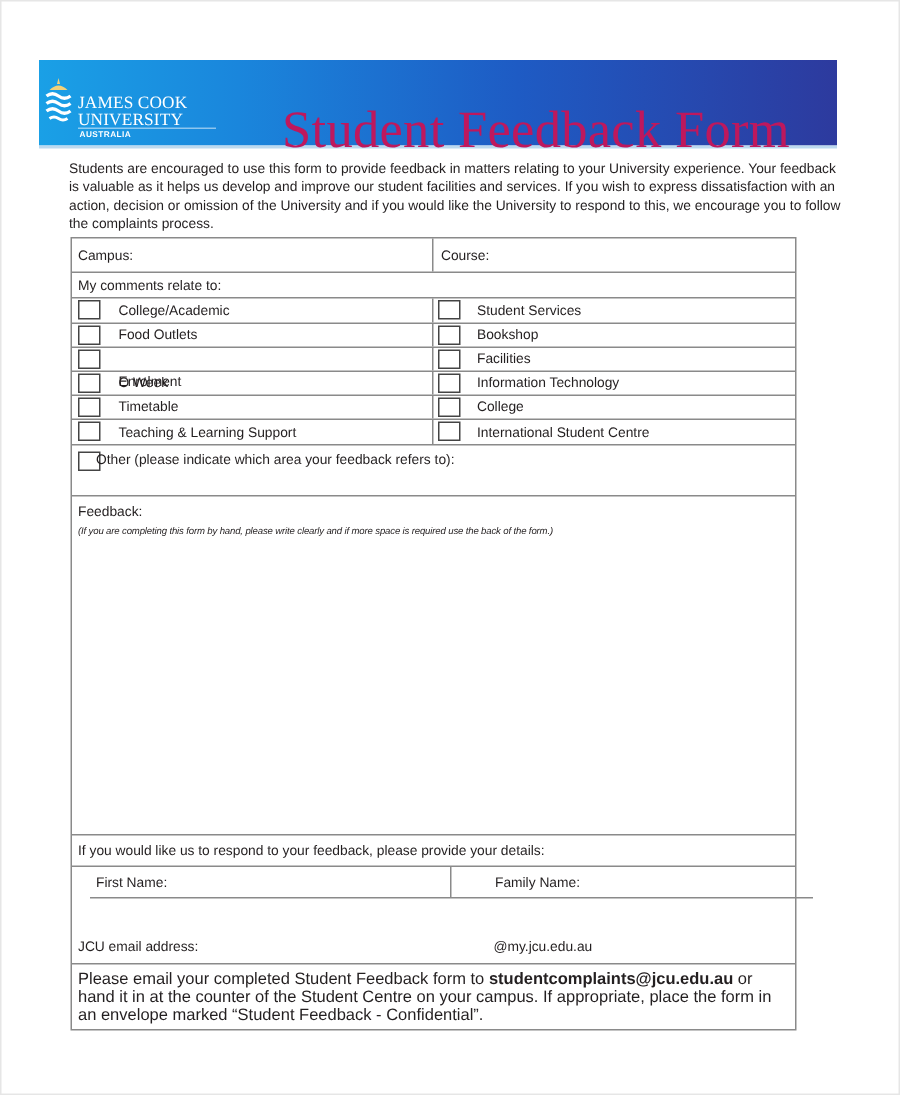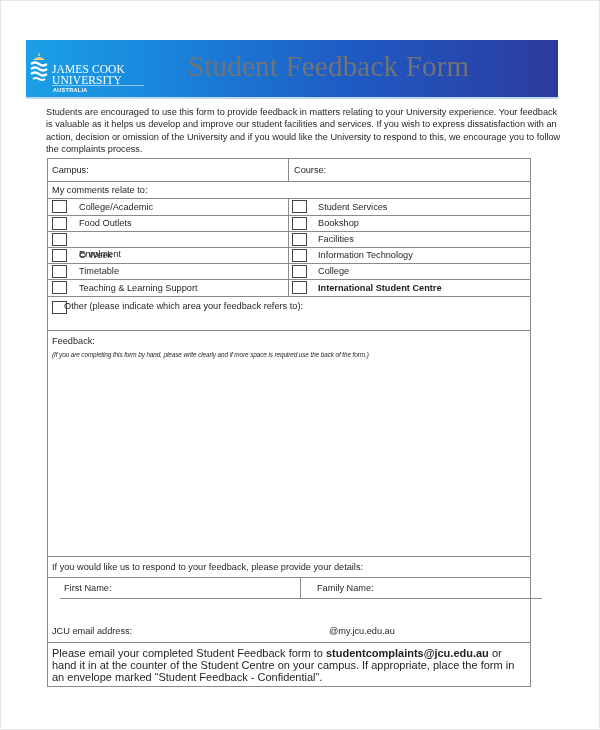--- a/index.html
+++ b/index.html
@@ -11,22 +11,22 @@
             background:linear-gradient(90deg, #1aa0e6 0%, #1a86dc 25%, #1e5bc4 60%, #2d3a9e 100%); }
   .banner-underline { position:absolute; left:26px; top:97px; width:532px; height:2px; background:#bcd9ef; }
   .logo { position:absolute; left:30px; top:50px; width:115px; height:45px; }
   .logo-mark { position:absolute; left:0; top:0; width:18px; height:34px; }
   .logo-line1, .logo-line2 { position:absolute; left:22px; font-family:"Liberation Serif","DejaVu Serif",serif;
             color:#ffffff; font-size:11.5px; letter-spacing:0.1px; line-height:12px; white-space:nowrap; }
   .logo-line1 { top:13px; }
   .logo-line2 { top:24px; }
   .logo-sub { position:absolute; left:23px; top:37px; color:#ffffff; font-size:5.5px; font-weight:bold; letter-spacing:0.3px; }
   .logo-rule { position:absolute; left:22px; top:35px; width:92px; height:1px; background:rgba(255,255,255,0.5); }
-  .banner-title { position:absolute; left:188px; top:50px; font-family:"Liberation Serif","DejaVu Serif",serif;
-            color:#737373; font-size:29px; white-space:nowrap; letter-spacing:0.2px; }
+  .banner-title { position:absolute; left:188px; top:67px; font-family:"Liberation Serif","DejaVu Serif",serif;
+            color:#be185d; font-size:35px; white-space:nowrap; letter-spacing:0.2px; }
 
   .intro { position:absolute; left:46px; top:106px; width:520px; font-size:9.2px; line-height:12.3px; color:#231f20; }
 
   .form { position:absolute; left:47px; top:158px; width:484px; height:529px; border:1px solid #8a8a8a; box-sizing:border-box; }
   .row { position:absolute; left:0; width:482px; border-bottom:1px solid #8a8a8a; box-sizing:border-box; font-size:9.2px; }
   .vline { position:absolute; top:0; bottom:0; width:1px; background:#8a8a8a; }
   .cell-label { position:absolute; white-space:nowrap; }
   .cb { position:absolute; width:15px; height:13px; border:1.3px solid #444; box-sizing:border-box; background:#fff; }
   .cb-label { position:absolute; white-space:nowrap; }
 
@@ -112,21 +112,21 @@
     <div class="cb" style="left:4px; top:1px;"></div>
     <span class="cb-label" style="left:31px; top:2px;">Timetable</span>
     <div class="cb" style="left:244px; top:1px;"></div>
     <span class="cb-label" style="left:270px; top:2px;">College</span>
   </div>
   <div class="row" style="top:121px; height:17px;">
     <div class="vline" style="left:240px;"></div>
     <div class="cb" style="left:4px; top:1px;"></div>
     <span class="cb-label" style="left:31px; top:3px;">Teaching &amp; Learning Support</span>
     <div class="cb" style="left:244px; top:1px;"></div>
-    <span class="cb-label" style="left:270px; top:3px;font-weight:bold;">International Student Centre</span>
+    <span class="cb-label" style="left:270px; top:3px;">International Student Centre</span>
   </div>
 
   <div class="row" style="top:138px; height:34px;">
     <div class="cb" style="left:4px; top:4px;"></div>
     <span class="cb-label" style="left:16px; top:4px;">Other (please indicate which area your feedback refers to):</span>
     <div style="position:absolute; left:31px; top:16px; width:445px; height:16px;"></div>
   </div>
 
   <div class="row" style="top:172px; height:226px;">
     <span class="cell-label" style="left:4px; top:5px;">Feedback:</span>
@@ -135,21 +135,21 @@
   </div>
 
   <div class="row" style="top:398px; height:21px;">
     <span class="cell-label" style="left:4px; top:5px;">If you would like us to respond to your feedback, please provide your details:</span>
   </div>
 
   <div class="row" style="top:419px; height:21px;margin-left:12px;">
     <div class="vline" style="left:240px;"></div>
     <span class="cell-label" style="left:4px; top:5px;">First Name:</span>
     <div style="position:absolute; left:60px; top:2px; width:176px; height:17px;"></div>
-    <span class="cell-label" style="left:233px; top:5px;padding-left:24px;">Family Name:</span>
+    <span class="cell-label" style="left:246px; top:5px;padding-left:24px;">Family Name:</span>
     <div style="position:absolute; left:312px; top:2px; width:166px; height:17px;"></div>
   </div>
 
 
   <div class="row" style="top:461px; height:23px;">
     <span class="cell-label" style="left:4px; top:6px;">JCU email address:</span>
     <div style="position:absolute; left:100px; top:2px; width:178px; height:18px;"></div>
     <span class="cell-label" style="left:281px; top:6px;">@my.jcu.edu.au</span>
   </div>
 

